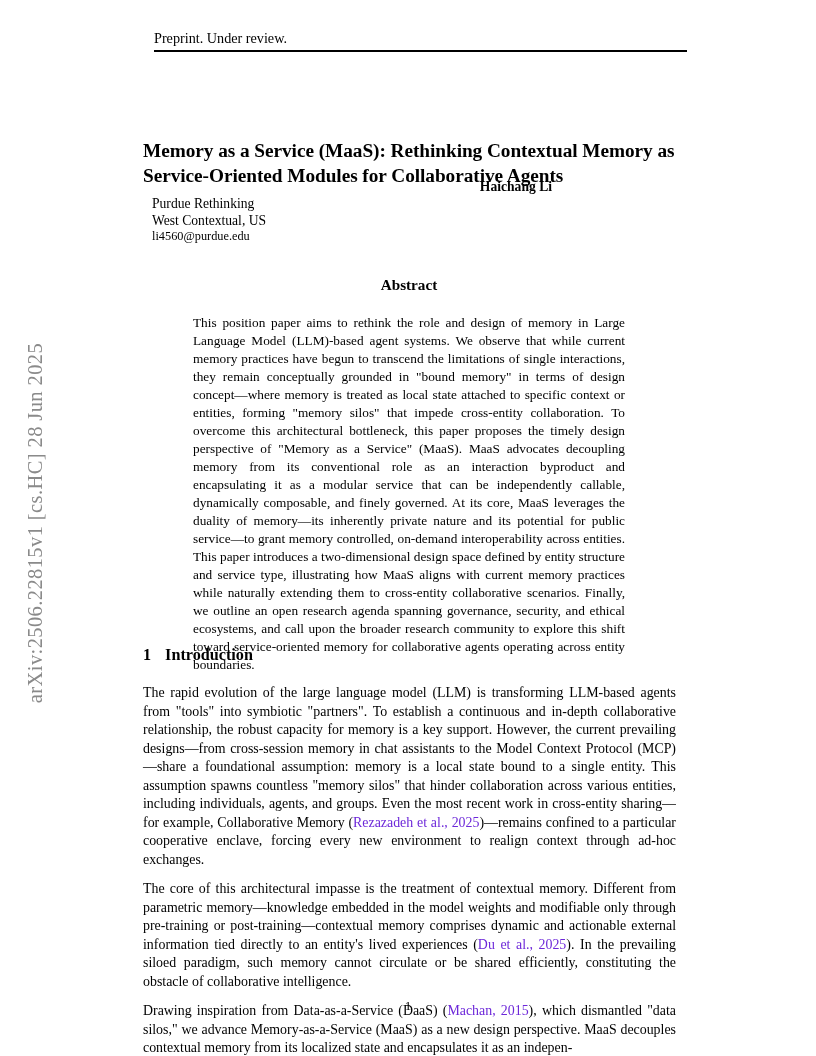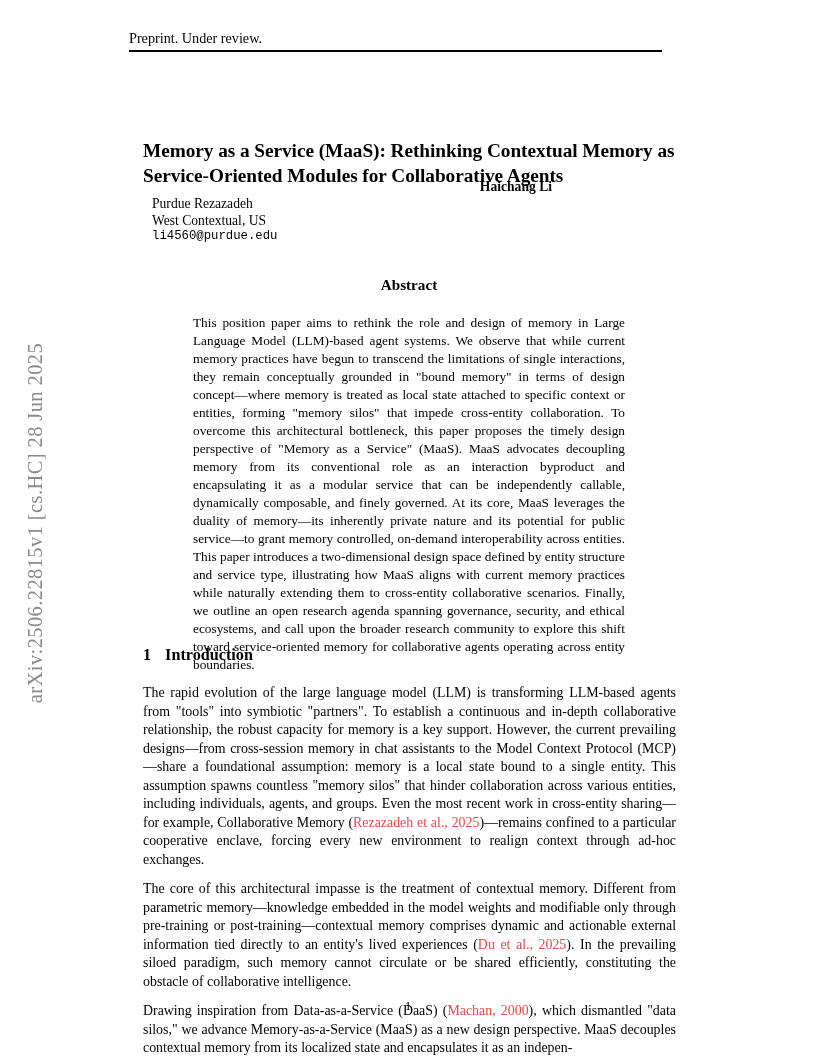--- a/index.html
+++ b/index.html
@@ -37,21 +37,21 @@
     font-size: 20.5px;
     letter-spacing: 0.4px;
     color: #8a8a8a;
     white-space: nowrap;
     margin-left: 10px;
   }
 
   
   .header {
     position: absolute;
-    left: 129px;
+    left: 154px;
     top: 31px;
     width: 533px;
   }
   .header-text {
     font-size: 14.2px;
     line-height: 1.1;
     color: #000;
   }
   .header-rule {
     margin-top: 3px;
@@ -77,21 +77,21 @@
   .authors {
     position: absolute;
     left: 152px;
     top: 178px;
     width: 400px;
     font-size: 13.6px;
     line-height: 1.26;
   }
   .author-name { font-weight: bold; text-align: right; }
   .author-email {
-    font-family: Liberation Mono, monospace;
+    font-family: Liberation Serif, serif;
     font-size: 12.3px;
   }
 
   
   .abstract-head {
     position: absolute;
     left: 193px;
     top: 276px;
     width: 432px;
     text-align: center;
@@ -127,21 +127,21 @@
     position: absolute;
     left: 143px;
     top: 684px;
     width: 533px;
     font-size: 13.9px;
     line-height: 1.332;
     text-align: justify;
     text-justify: inter-word;
   }
   .body-col p { margin: 0 0 11px 0; }
-  .cite { color: #ef4444; }
+  .cite { color: #6d28d9; }
 
   
   .page-number {
     position: absolute;
     left: 0;
     top: 998px;
     width: 816px;
     text-align: center;
     font-size: 13.2px;
   }
@@ -157,33 +157,33 @@
 
   <div class="header">
     <div class="header-text">Preprint. Under review.</div>
     <hr class="header-rule">
   </div>
 
   <h1 class="title">Memory as a Service (MaaS): Rethinking Contextual Memory as Service-Oriented Modules for Collaborative Agents</h1>
 
   <div class="authors">
     <div class="author-name">Haichang Li</div>
-    <div>Purdue Rezazadeh</div>
+    <div>Purdue Rethinking</div>
     <div>West Contextual, US</div>
     <div class="author-email">li4560@purdue.edu</div>
   </div>
 
   <div class="abstract-head">Abstract</div>
   <div class="abstract-body">This position paper aims to rethink the role and design of memory in Large Language Model (LLM)-based agent systems. We observe that while current memory practices have begun to transcend the limitations of single interactions, they remain conceptually grounded in "bound memory" in terms of design concept—where memory is treated as local state attached to specific context or entities, forming "memory silos" that impede cross-entity collaboration. To overcome this architectural bottleneck, this paper proposes the timely design perspective of "Memory as a Service" (MaaS). MaaS advocates decoupling memory from its conventional role as an interaction byproduct and encapsulating it as a modular service that can be independently callable, dynamically composable, and finely governed. At its core, MaaS leverages the duality of memory—its inherently private nature and its potential for public service—to grant memory controlled, on-demand interoperability across entities. This paper introduces a two-dimensional design space defined by entity structure and service type, illustrating how MaaS aligns with current memory practices while naturally extending them to cross-entity collaborative scenarios. Finally, we outline an open research agenda spanning governance, security, and ethical ecosystems, and call upon the broader research community to explore this shift toward service-oriented memory for collaborative agents operating across entity boundaries.</div>
 
   <div class="section-head">
     <span class="section-num">1</span><span>Introduction</span>
   </div>
 
   <div class="body-col" id="body-col">
       <p>The rapid evolution of the large language model (LLM) is transforming LLM-based agents from "tools" into symbiotic "partners". To establish a continuous and in-depth collaborative relationship, the robust capacity for memory is a key support. However, the current prevailing designs—from cross-session memory in chat assistants to the Model Context Protocol (MCP)—share a foundational assumption: memory is a local state bound to a single entity. This assumption spawns countless "memory silos" that hinder collaboration across various entities, including individuals, agents, and groups. Even the most recent work in cross-entity sharing—for example, Collaborative Memory (<span class="cite">Rezazadeh et al., 2025</span>)—remains confined to a particular cooperative enclave, forcing every new environment to realign context through ad-hoc exchanges.</p>
       <p>The core of this architectural impasse is the treatment of contextual memory. Different from parametric memory—knowledge embedded in the model weights and modifiable only through pre-training or post-training—contextual memory comprises dynamic and actionable external information tied directly to an entity's lived experiences (<span class="cite">Du et al., 2025</span>). In the prevailing siloed paradigm, such memory cannot circulate or be shared efficiently, constituting the obstacle of collaborative intelligence.</p>
-      <p>Drawing inspiration from Data-as-a-Service (DaaS) (<span class="cite">Machan, 2000</span>), which dismantled "data silos," we advance Memory-as-a-Service (MaaS) as a new design perspective. MaaS decouples contextual memory from its localized state and encapsulates it as an indepen-</p>
+      <p>Drawing inspiration from Data-as-a-Service (DaaS) (<span class="cite">Machan, 2015</span>), which dismantled "data silos," we advance Memory-as-a-Service (MaaS) as a new design perspective. MaaS decouples contextual memory from its localized state and encapsulates it as an indepen-</p>
     </div>
 
   <div class="page-number">1</div>
 
 </div>
 
 </body></html>

